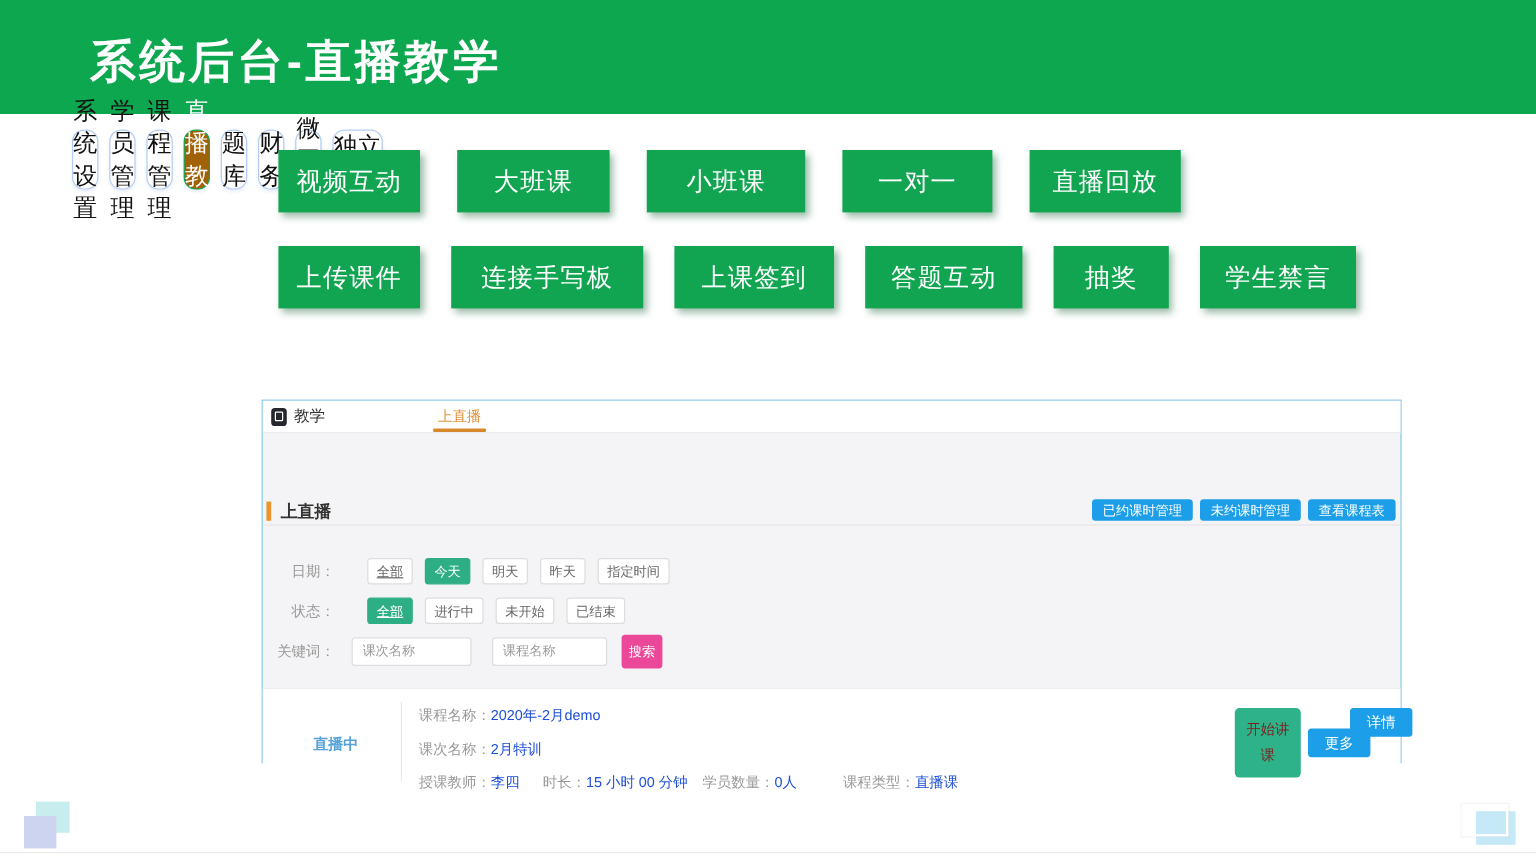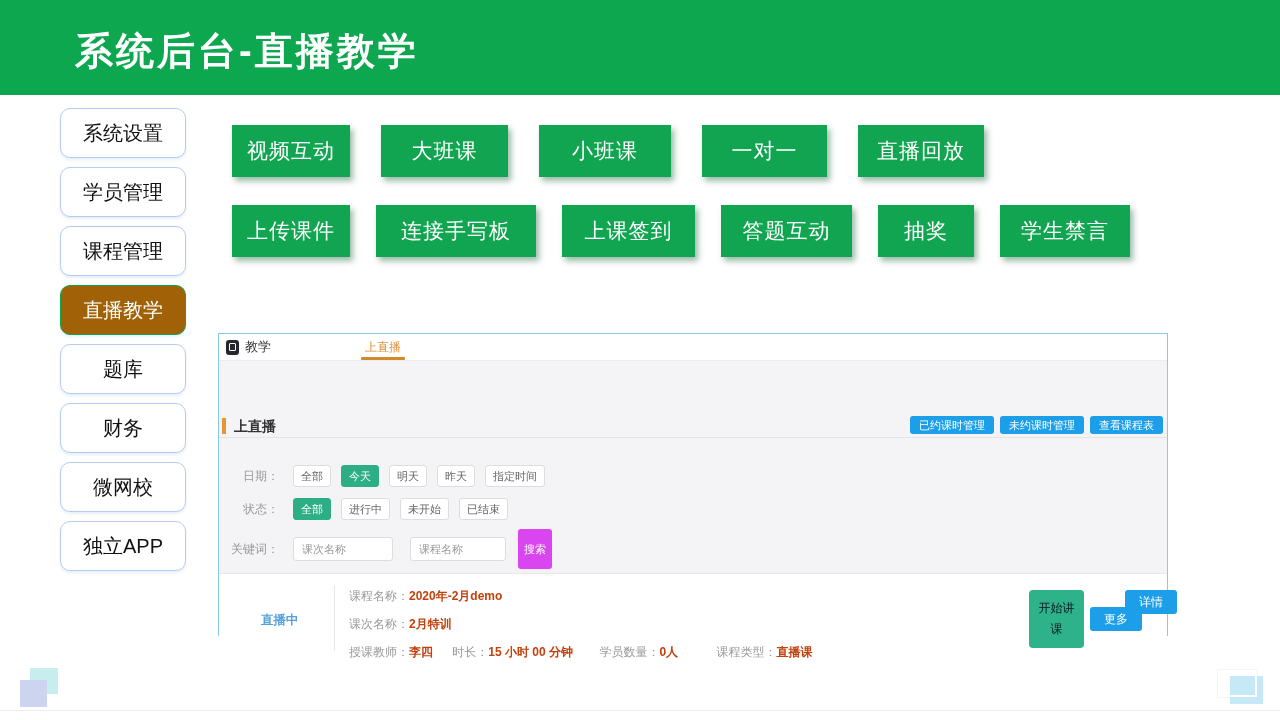--- a/index.html
+++ b/index.html
@@ -6,21 +6,21 @@
   html,body { background:#fff; }
   .page {
     position:relative; width:1280px; height:720px; overflow:hidden; background:#fff;
     font-family:"Liberation Sans","DejaVu Sans",sans-serif;
   }
   
   .topbar { position:absolute; left:0; top:0; width:1280px; height:95px; background:#0DA750; }
   .topbar h1 { position:absolute; left:75px; top:26px; font-size:38px; letter-spacing:3px;
     font-weight:bold; color:#ffffff; }
   
-  .sidebar { position:absolute; left:60px; top:108px; width:126px; display:flex; flex-direction:column; gap:9px; }
+  .sidebar { position:absolute; left:60px; top:108px; width:126px; display:flex; flex-direction:row; gap:9px; }
   .side-item { height:50px; background:#fff; border:1px solid #b4cdf2; border-radius:10px;
     display:flex; align-items:center; justify-content:center; font-size:20px; color:#121212;
     box-shadow:0 2px 3px rgba(120,160,220,.18); cursor:pointer; }
   .side-item.active { background:#a16207; border-color:#12A551; color:#fff; }
   
   .feature-row { position:absolute; left:232px; display:flex; }
   .feature-row.row1 { top:125px; gap:31px; }
   .feature-row.row2 { top:205px; gap:26px; }
   .feat { height:52px; border:none; border-radius:0; background:#12A551; color:#fff;
     font-size:21px; font-family:inherit; letter-spacing:1px; cursor:pointer;
@@ -45,39 +45,39 @@
   .section-title { position:absolute; left:15px; top:57px; font-size:14px; font-weight:bold; color:#333; }
   .heading-sep { position:absolute; left:0; top:76px; width:948px; height:1px; background:#e4e4e6; }
   .header-btns { position:absolute; right:4px; top:55px; display:flex; gap:6px; }
   .blue-btn { background:#1C9FE8; color:#fff; border:none; border-radius:3px; font-size:11px;
     height:18px; padding:0 9px; font-family:inherit; cursor:pointer; }
   .filter-row { position:absolute; left:0; display:flex; align-items:center; }
   .f-date { top:104px; } .f-status { top:137px; } .f-keyword { top:168px; }
   .filter-label { width:60px; text-align:right; font-size:12px; color:#999; margin-right:12px; }
   .chip { height:22px; padding:0 7px; background:#fff; border:1px solid #ddd; border-radius:3px;
     font-size:11px; color:#666; margin-left:10px; font-family:inherit; cursor:pointer; }
-  .chip.first { margin-left:2px; }
+  .chip.first { margin-left:15px;text-decoration:underline; }
   .chip.active { background:#2EAE85; border-color:#2EAE85; color:#fff; }
   .kw-input { width:100px; height:24px; border:1px solid #ddd; border-radius:3px; background:#fff;
     padding:0 8px; font-size:11px; color:#333; font-family:inherit; margin-left:2px; }
   .kw-input.second { width:96px; margin-left:17px; }
   .kw-input::placeholder { color:#999; }
-  .search-btn { width:34px; height:40px; margin-left:12px; background:#d946ef; color:#fff;
+  .search-btn { width:34px; height:28px; margin-left:12px; background:#ec4899; color:#fff;
     border:none; border-radius:3px; font-size:11px; font-family:inherit; cursor:pointer; }
   .table-area { position:absolute; left:0; top:212px; width:948px; height:89px; background:#fff;
     border-top:1px solid #e8e8e8; }
   .status { position:absolute; left:42px; top:38px; font-size:12.5px; font-weight:bold; color:#55A1D9; }
   .vsep { position:absolute; left:115px; top:11px; width:1px; height:66px; background:#e8e8e8; }
   .row-details { position:absolute; left:130px; top:14px; }
   .detail-line { height:16px; margin-bottom:12px; font-size:12px; white-space:nowrap; }
-  .lbl { color:#999; } .val { color:#c2410c; font-weight:bold; }
+  .lbl { color:#999; } .val { color:#1d4ed8; font-weight:normal; }
   .pair { display:inline-block; }
-  .gap16 { margin-right:16px; } .gap19 { margin-right:23px; } .gap35 { margin-right:35px; }
+  .gap16 { margin-right:16px; } .gap19 { margin-right:9px; } .gap35 { margin-right:35px; }
   .start-btn { position:absolute; left:810px; top:16px; width:55px; height:58px; padding:0 9px;
-    background:#2EB289; color:#0f172a; border:none; border-radius:4px; font-size:12px; line-height:21px;
+    background:#2EB289; color:#7f1d1d; border:none; border-radius:4px; font-size:12px; line-height:21px;
     font-family:inherit; white-space:normal; word-break:break-all; cursor:pointer; }
   .sm-btn { position:absolute; width:52px; height:24px; background:#1C9FE8; color:#fff; border:none;
     border-radius:3px; font-size:12px; font-family:inherit; cursor:pointer; }
   .detail-btn { left:906px; top:16px; } .more-btn { left:871px; top:33px; }
   
   .deco { position:absolute; }
   .deco-bl-teal { left:30px; top:668px; width:28px; height:26px; background:#c7edee; }
   .deco-bl-lav { left:20px; top:680px; width:27px; height:27px; background:#cdd4f0; }
   .deco-br-blue { left:1230px; top:676px; width:33px; height:28px; background:#c5e9f7; }
   .deco-br-outline { left:1218px; top:670px; width:39px; height:27px; background:transparent;

